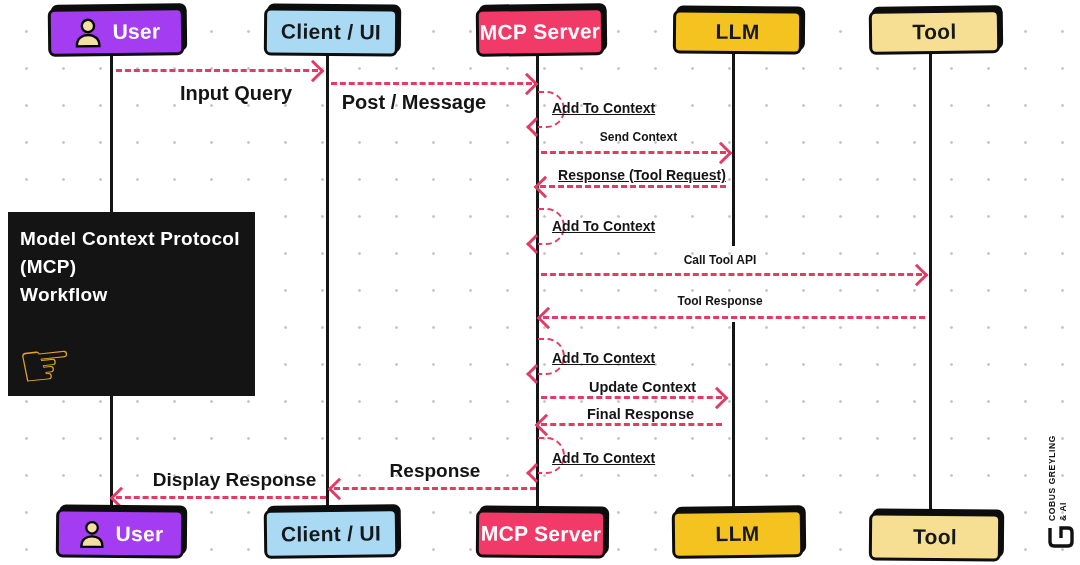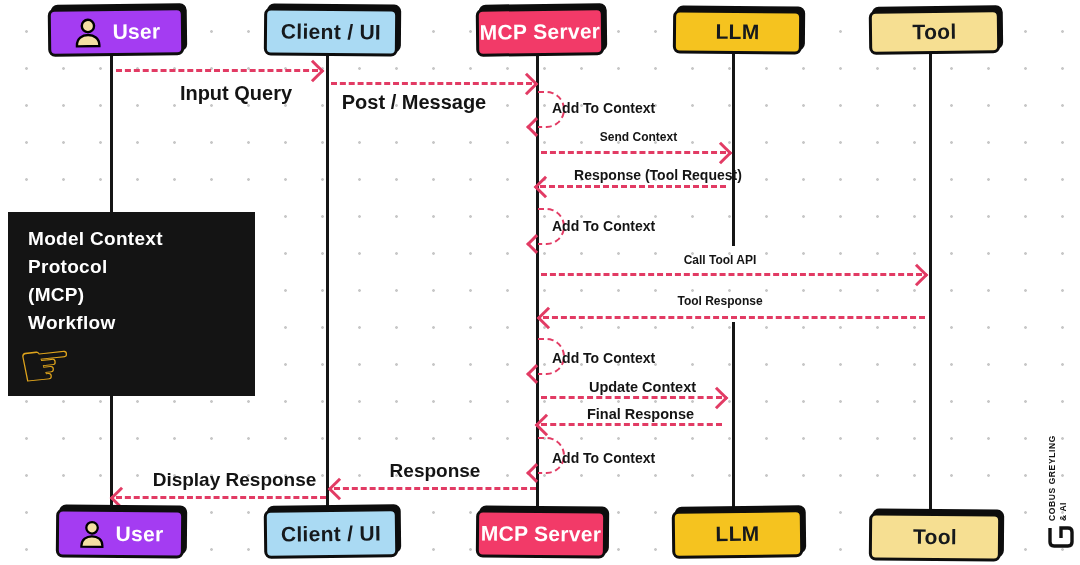--- a/index.html
+++ b/index.html
@@ -31,26 +31,26 @@
         border-top:3.5px solid #e23b64;border-right:3.5px solid #e23b64;}
   .chev.right{right:-3px;top:-9px;transform:rotate(45deg);}
   .chev.left{left:-3px;top:-9px;transform:rotate(-135deg);}
   
   .loop{position:absolute;width:25px;height:33px;z-index:2;
         border:2.5px dashed #e23b64;border-left:none;
         border-top-right-radius:24px;border-bottom-right-radius:24px;}
   .loop .chev{width:11px;height:11px;border-width:3px;left:-9px;top:auto;bottom:-8px;transform:rotate(-135deg);}
   
   .lbl{position:absolute;z-index:3;text-align:center;color:#141414;font-weight:600;white-space:nowrap;}
-  .s14{font-size:14px;} .s15{font-size:14.5px;} .s16{font-size:12px;} .s19{font-size:19px;} .s20{font-size:20px;}
+  .s14{font-size:14px;text-decoration:underline;} .s15{font-size:14.5px;} .s16{font-size:12px;} .s19{font-size:19px;} .s20{font-size:20px;}
   
   .note{
     position:absolute;left:8px;top:212px;width:247px;height:184px;z-index:5;
     background:#141414;color:#ffffff;box-sizing:border-box;
-    padding:13px 20px;font-size:19px;line-height:1.48;font-weight:600;letter-spacing:.3px;
+    padding:13px 12px;font-size:19px;line-height:1.48;font-weight:600;letter-spacing:.3px;
   }
   .hand{
     position:absolute;left:10px;bottom:0px;font-size:62px;line-height:1;
     color:#dfa41c;transform:rotate(-6deg);
     font-family:"DejaVu Sans",sans-serif;font-weight:400;
   }
   
   .watermark{
     position:absolute;left:846px;top:484px;z-index:6;
     font-size:33px;font-weight:700;letter-spacing:2px;white-space:nowrap;
@@ -95,21 +95,21 @@
   <div class="lbl s14" style="left:552px;top:100px;">Add To Context</div>
 
   <div class="msg" style="left:541px;top:151px;width:185px;">
       <span class="chev right"></span>
     </div>
   <div class="lbl s16" style="left:556px;top:130px;width:165px;">Send Context</div>
 
   <div class="msg" style="left:540px;top:185px;width:186px;">
       <span class="chev left"></span>
     </div>
-  <div class="lbl s14" style="left:568px;top:167px;width:180px;">Response (Tool Request)</div>
+  <div class="lbl s14" style="left:552px;top:167px;width:180px;">Response (Tool Request)</div>
 
   <div class="loop" style="left:538px;top:208px;">
       <span class="chev"></span>
     </div>
   <div class="lbl s14" style="left:552px;top:218px;">Add To Context</div>
 
   <div class="msg" style="left:541px;top:273px;width:381px;">
       <span class="chev right"></span>
     </div>
   <div class="lbl s16" style="left:640px;top:253px;width:160px;">Call Tool API</div>

